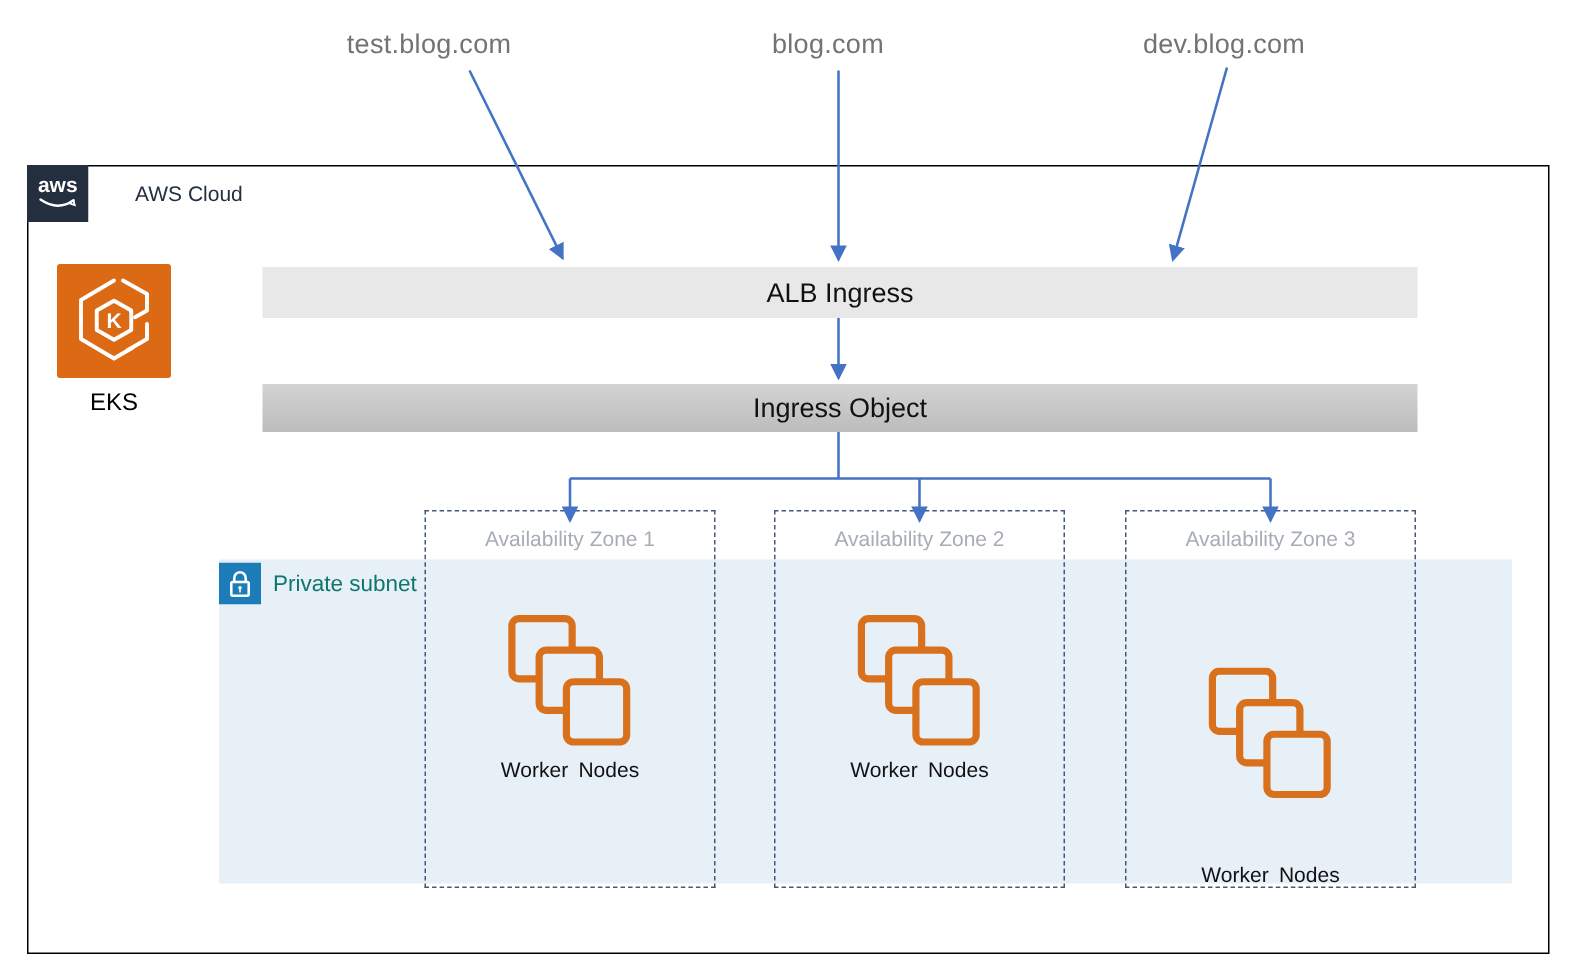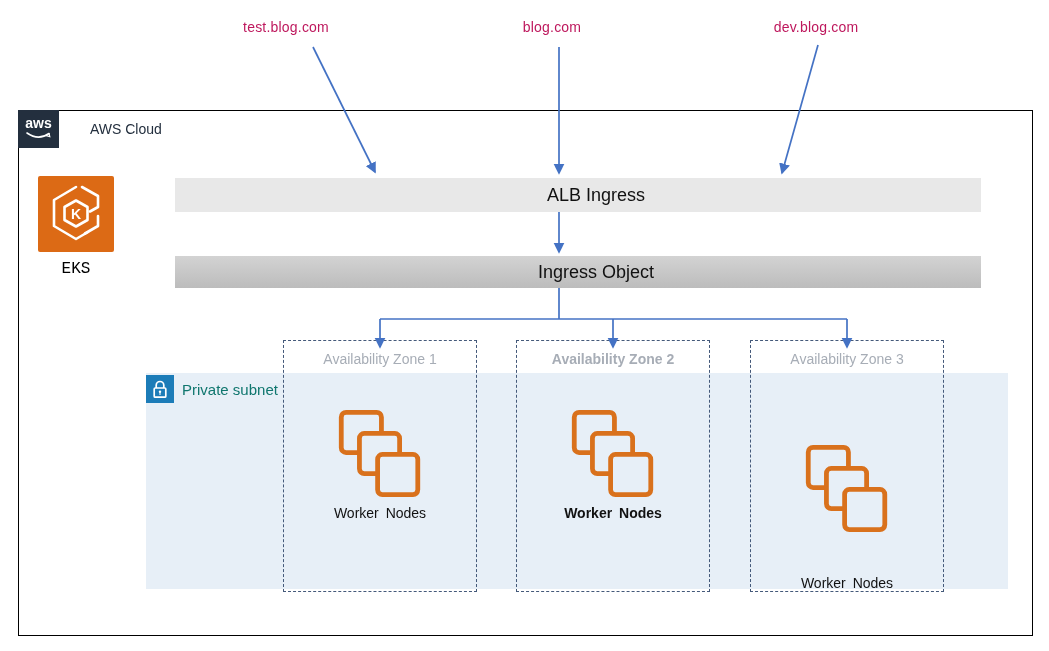--- a/index.html
+++ b/index.html
@@ -2,47 +2,47 @@
 <html><head>
 <meta charset="utf-8">
 <style>
   html,body{margin:0;padding:0;background:#fff;}
   .canvas{
     position:relative;width:1049px;height:651px;background:#ffffff;
     font-family:"Liberation Sans", sans-serif;overflow:hidden;color:#1a1a1a;
   }
   .domain-label{
     position:absolute;top:19px;width:220px;text-align:center;
-    font-size:14px;color:#be185d;letter-spacing:.2px;
+    font-size:18px;color:#737373;letter-spacing:.2px;
   }
   .aws-cloud-box{
     position:absolute;left:18px;top:110px;width:1015px;height:526px;
     border:1.5px solid #000;box-sizing:border-box;background:transparent;
   }
   .aws-badge{position:absolute;left:18px;top:110px;width:41px;height:38px;text-align:center;}
   .aws-cloud-label{position:absolute;left:66px;top:121px;font-size:14px;color:#232f3e;margin-left:24px;}
   .eks-icon{position:absolute;left:38px;top:176px;width:76px;height:76px;}
-  .eks-label{position:absolute;left:38px;top:260px;width:76px;text-align:center;font-size:16px;color:#000;font-family:Liberation Mono, monospace;}
+  .eks-label{position:absolute;left:38px;top:260px;width:76px;text-align:center;font-size:16px;color:#000;}
   .bar{
     position:absolute;left:175px;width:770px;text-align:center;
-    font-size:18px;color:#111;padding-left:36px;
+    font-size:18px;color:#111;
   }
   .bar-alb{top:178px;height:34px;line-height:34px;background:#e8e8e8;}
   .bar-ingress{top:256px;height:32px;line-height:32px;background:linear-gradient(#d3d3d3,#bcbcbc);}
   .subnet-band{
     position:absolute;left:146px;top:373px;width:862px;height:216px;
     background:#e7eff7;
   }
   .subnet-badge{position:absolute;left:146px;top:375px;width:28px;height:28px;}
   .subnet-label{position:absolute;left:182px;top:381px;font-size:15px;color:#0f766e;}
   .az-box{
     position:absolute;top:340px;width:194px;height:252px;box-sizing:border-box;
     border:1.4px dashed #44597a;display:flex;flex-direction:column;align-items:center;
   }
-  .az-1{left:283px;} .az-2{left:516px;font-weight:bold;} .az-3{left:750px;justify-content:space-between;}
+  .az-1{left:283px;} .az-2{left:516px;} .az-3{left:750px;justify-content:space-between;}
   .az-label{margin-top:10px;font-size:14px;color:#a7adb6;}
   .worker-icon{margin-top:43px;width:84px;height:88px;}
   .worker-label{margin-top:7px;font-size:14px;color:#111;word-spacing:3px;}
   .flow-svg{position:absolute;left:0;top:0;width:1049px;height:651px;pointer-events:none;}
 </style>
 </head>
 <body>
 
 <div class="canvas">
 

